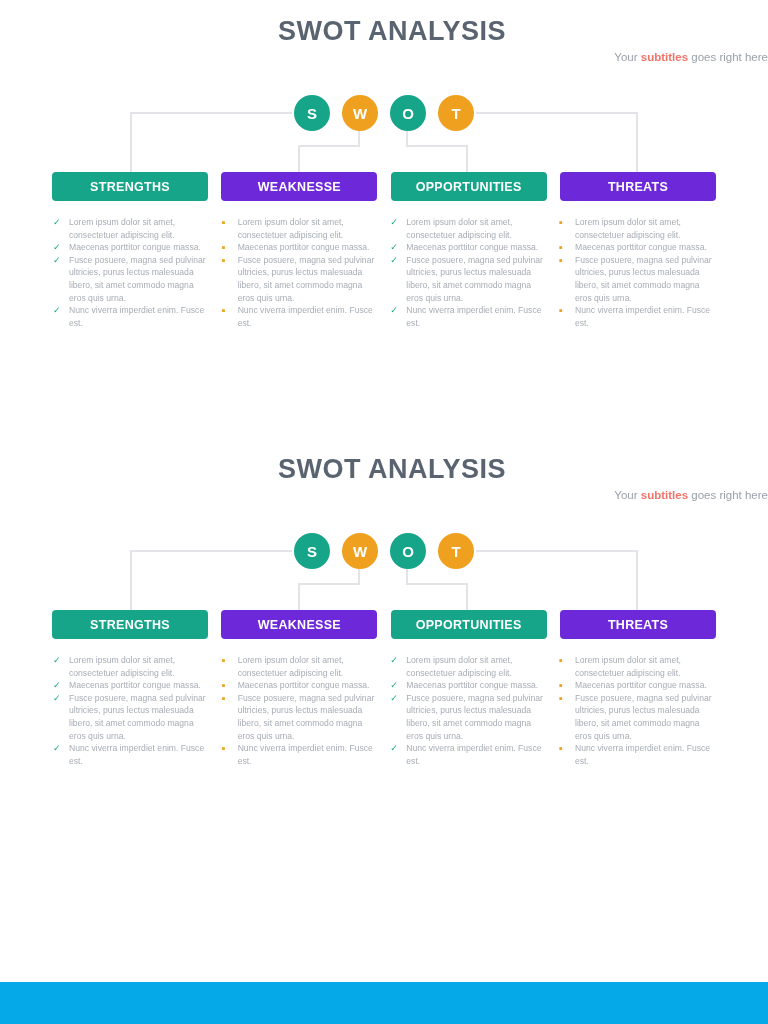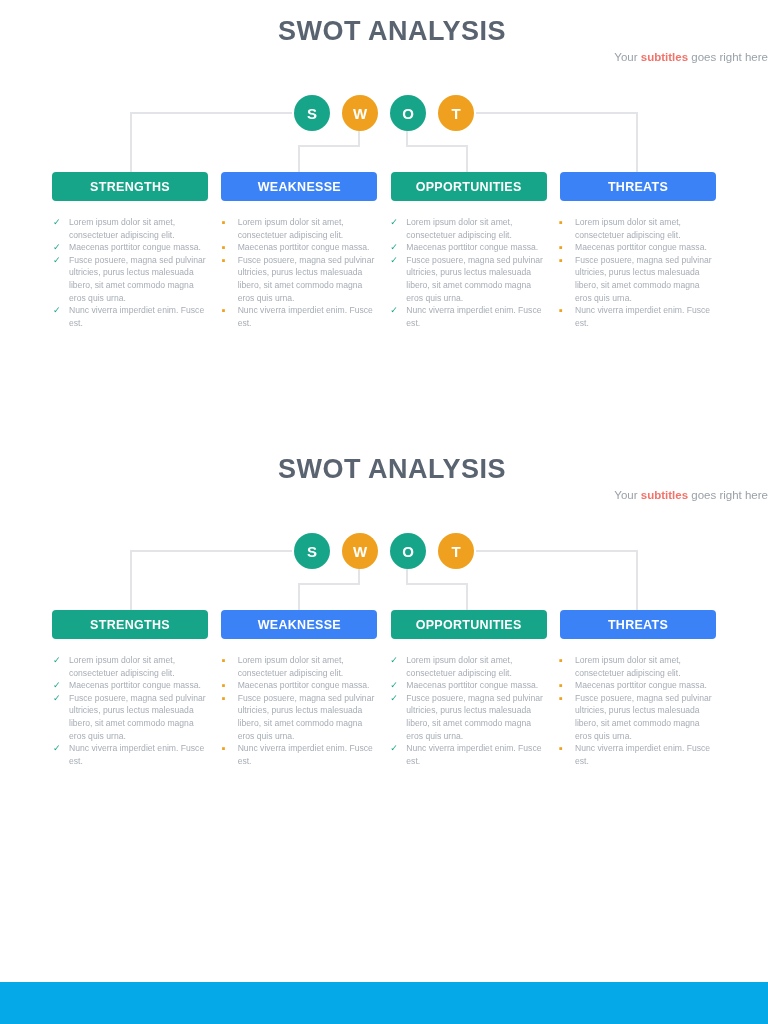--- a/index.html
+++ b/index.html
@@ -136,21 +136,21 @@
     color: #ffffff;
     font-size: 12.5px;
     font-weight: bold;
     letter-spacing: 0.3px;
     display: flex;
     align-items: center;
     justify-content: center;
     font-family: "Liberation Sans", sans-serif;
   }
   .bar.teal   { background: #17a589; }
-  .bar.orange { background: #3b82f6; }
+  .bar.orange { background: #6d28d9; }
 
   
   .columns {
     position: absolute;
     top: 216px;
     left: 52px;
     width: 664px;
     display: flex;
     justify-content: space-between;
   }

